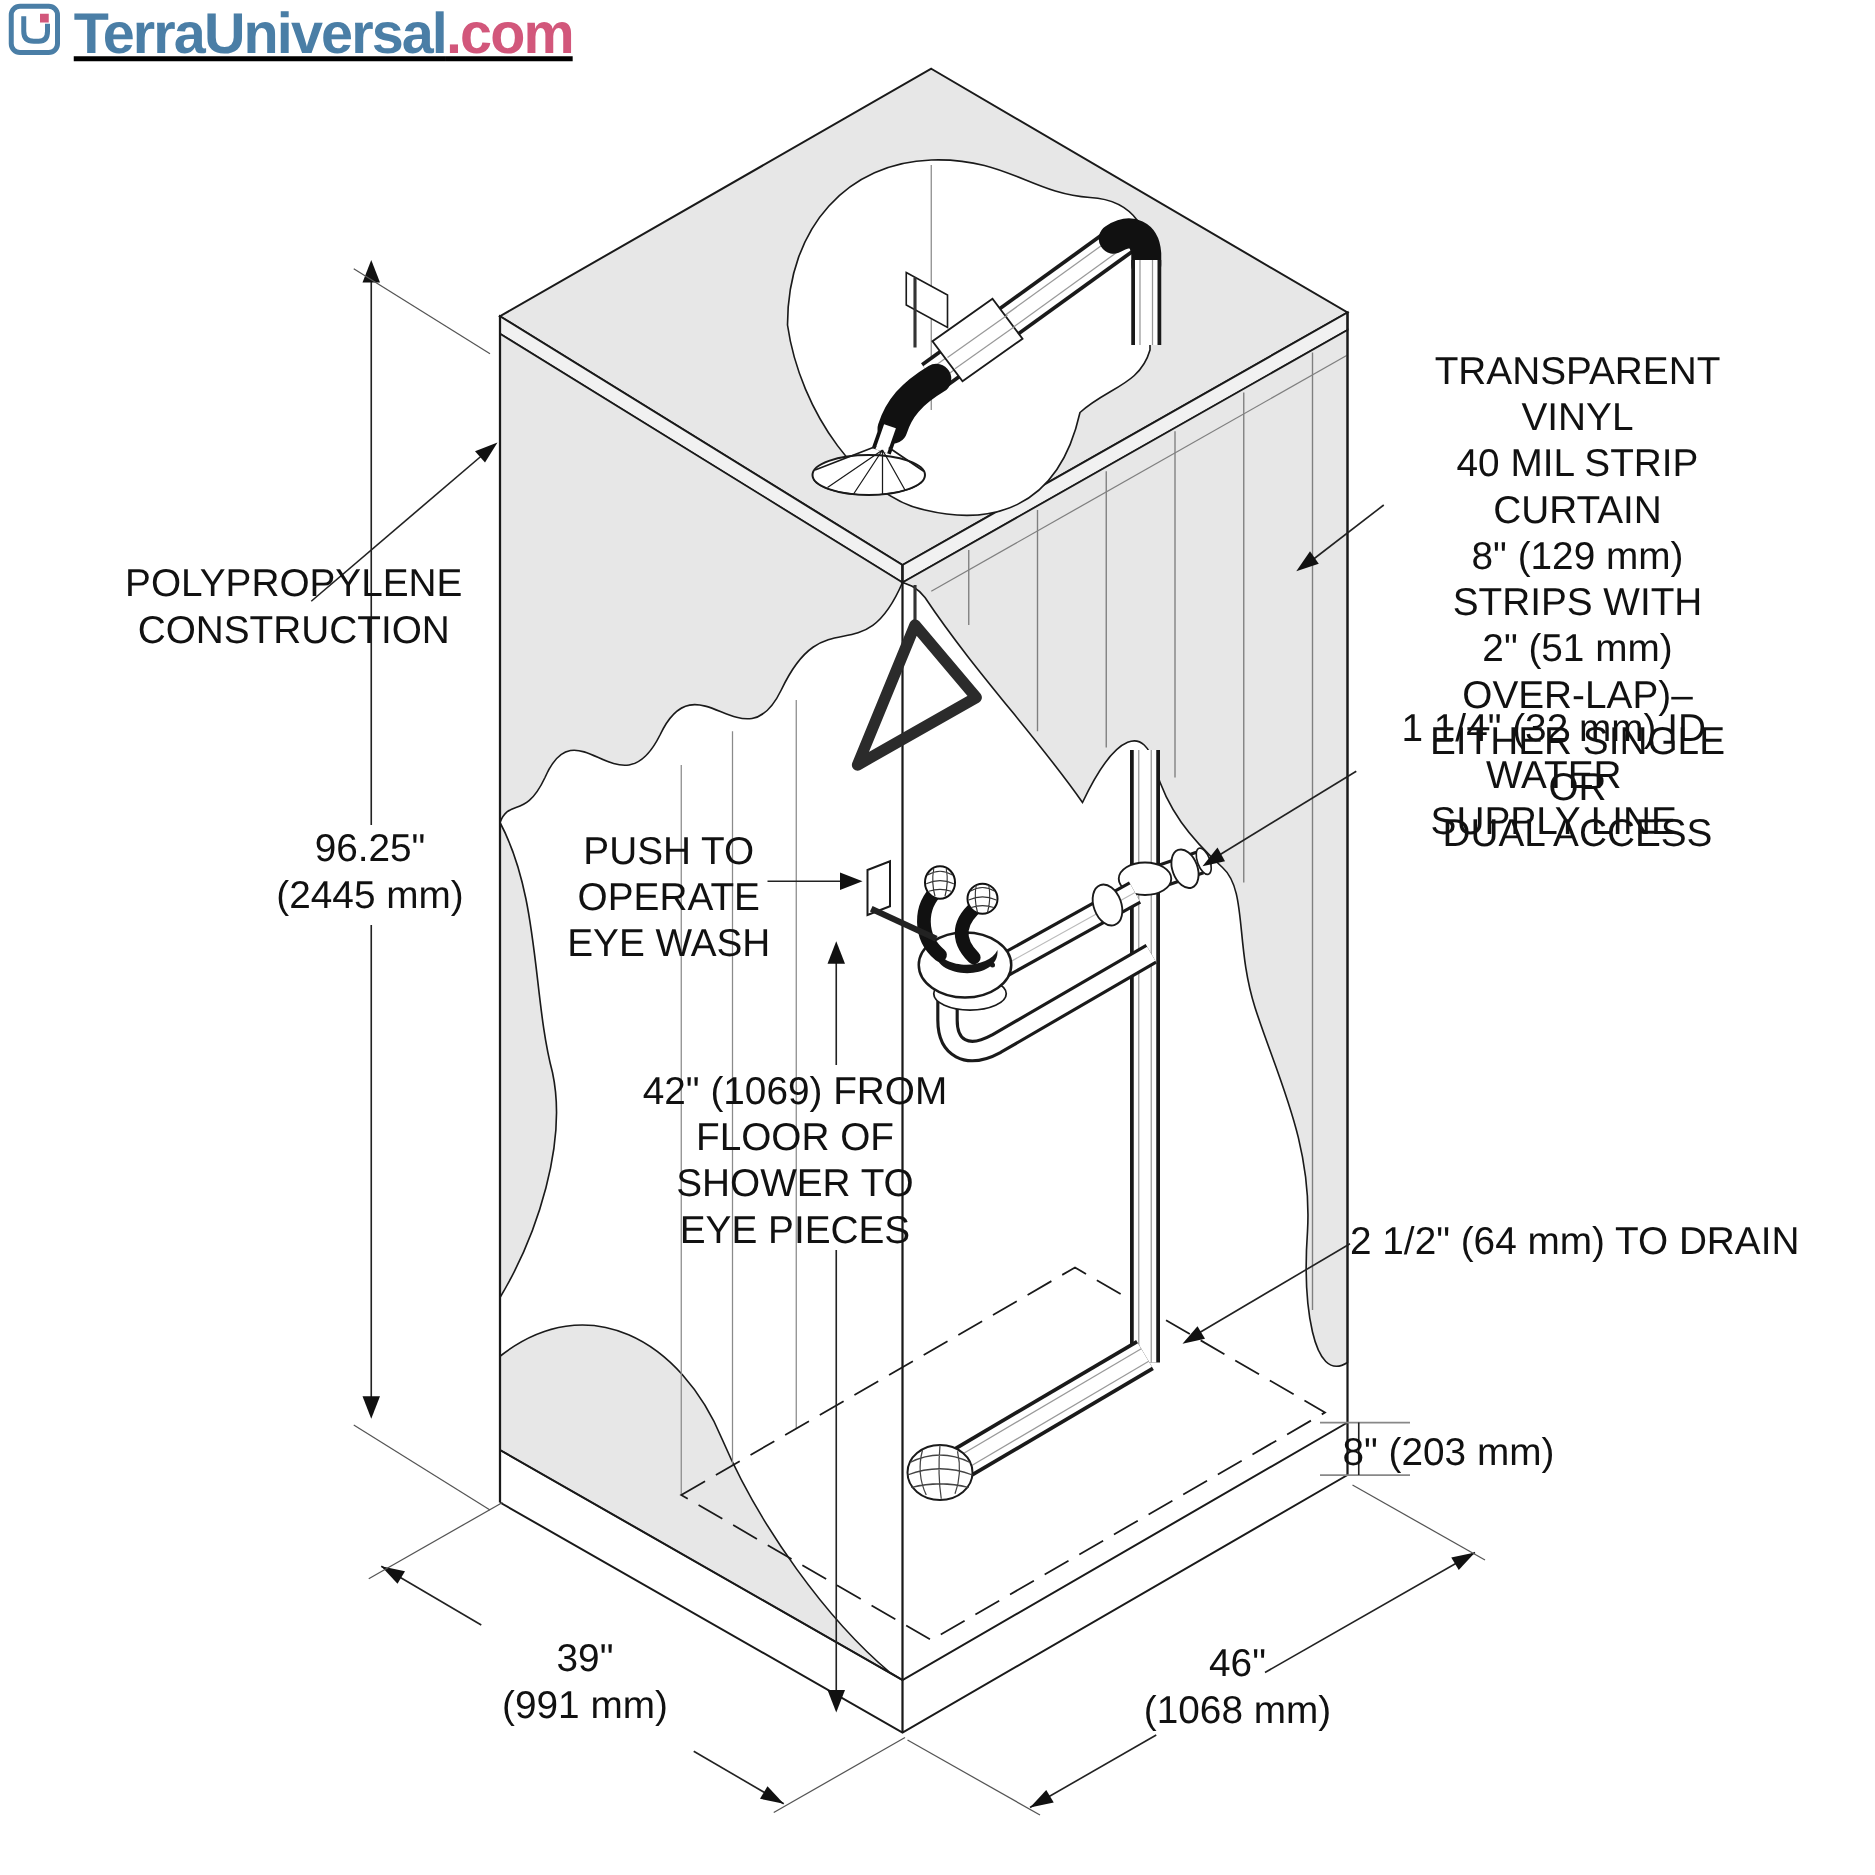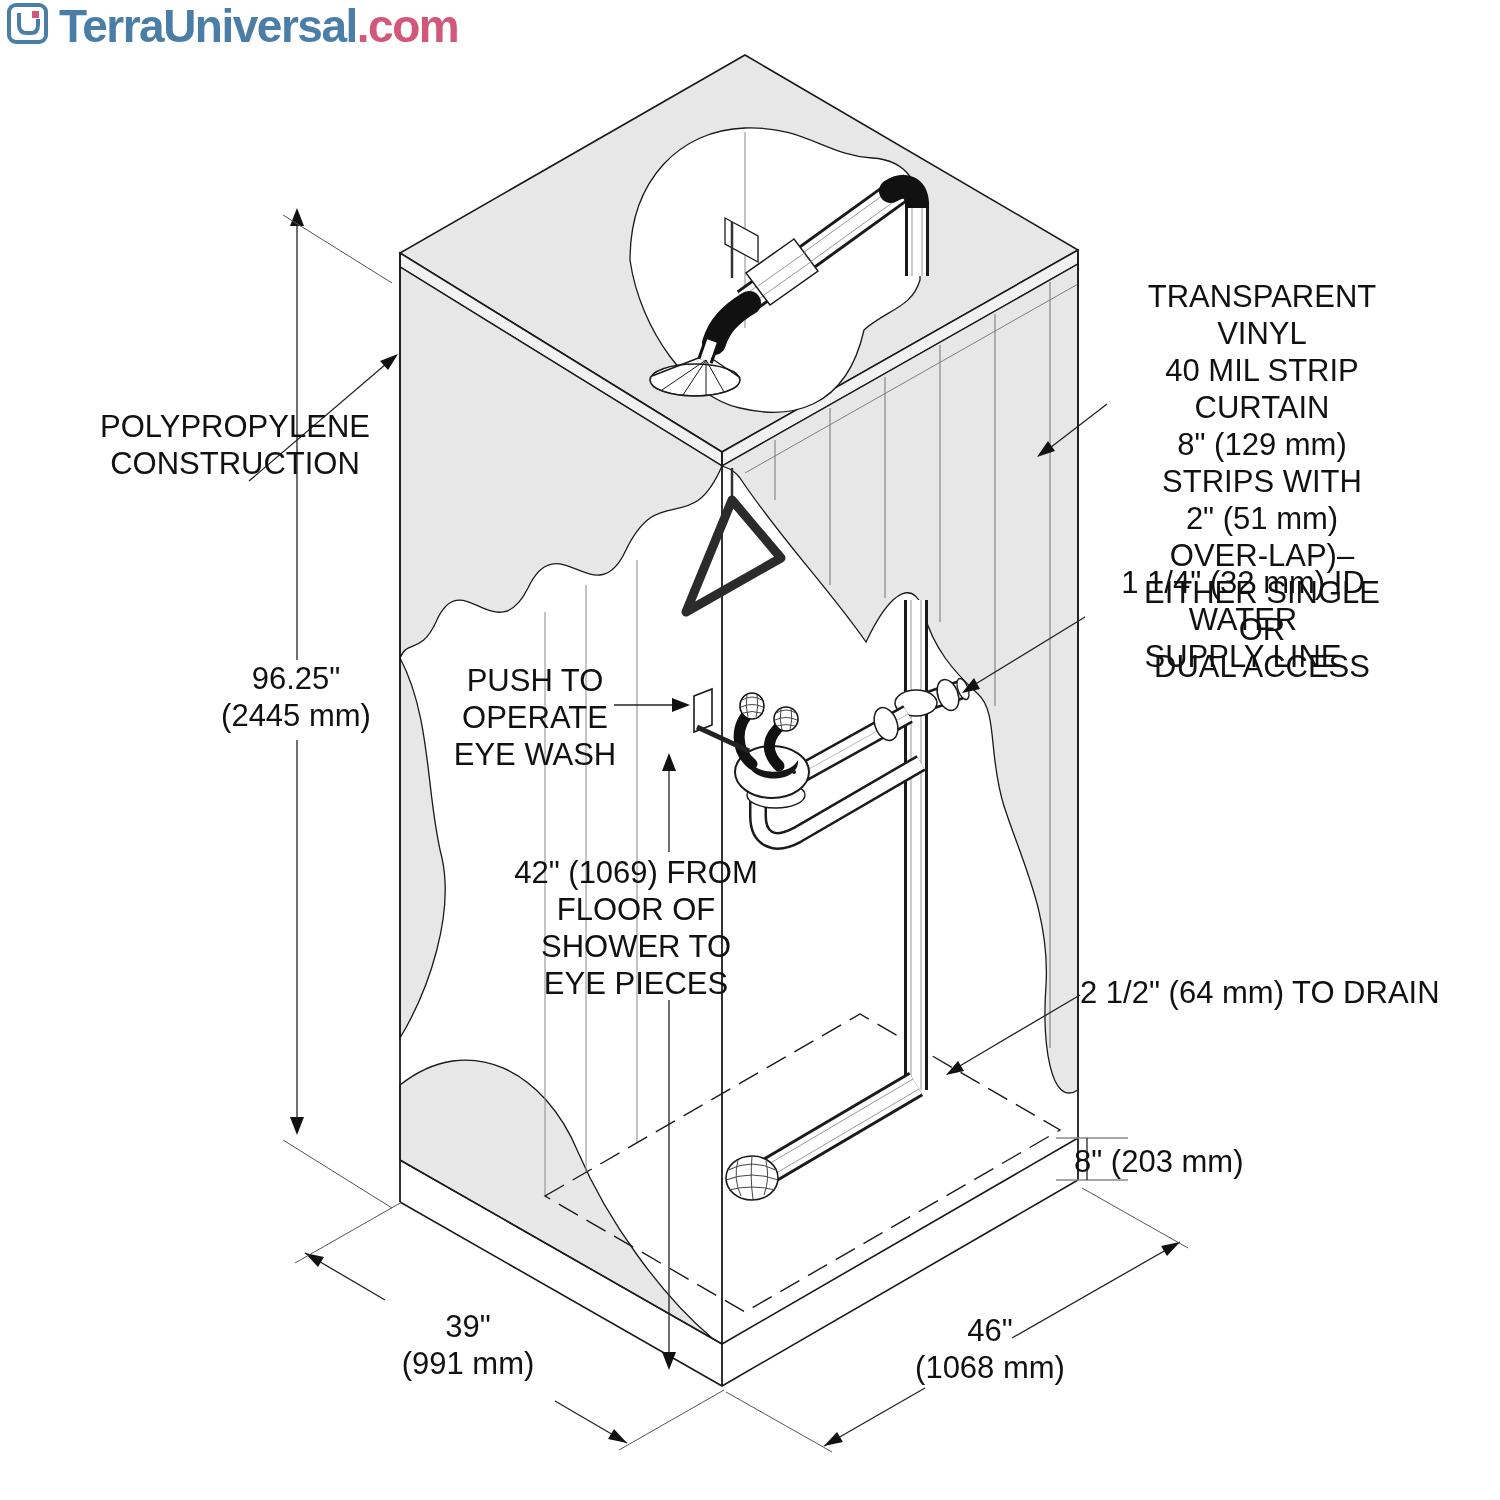--- a/index.html
+++ b/index.html
@@ -3,21 +3,21 @@
 <meta charset="utf-8">
 <style>
   html,body{margin:0;padding:0;background:#ffffff;}
   #stage{position:relative;width:1500px;height:1500px;overflow:hidden;background:#fff;
          font-family:"Liberation Sans",sans-serif;}
   #art{position:absolute;left:0;top:0;}
   .lbl{position:absolute;font-size:31px;line-height:37px;color:#111;
        white-space:pre-line;font-family:"Liberation Sans",sans-serif;}
   .center{text-align:center;transform:translateX(-50%);}
   .logo{position:absolute;left:6px;top:2px;display:flex;align-items:flex-start;gap:9px;}
-  .logo-text{font-size:46px;font-weight:bold;letter-spacing:-1.5px;line-height:48px;}
+  .logo-text{font-size:46px;font-weight:bold;letter-spacing:-1.5px;line-height:48px;text-decoration:underline;}
   .brand{color:#4a7ea6;}
   .suffix{color:#d2577b;}
 </style>
 </head>
 <body>
 
 <div id="stage">
 
   <svg id="art" width="1500" height="1500" viewBox="0 0 1500 1500">
 
@@ -195,21 +195,21 @@
 
   <div class="logo">
     <svg width="44" height="44" viewBox="0 0 44 44">
       <rect x="3" y="3" width="37" height="37" rx="7" fill="none" stroke="#4a7ea6" stroke-width="4"></rect>
       <path d="M13,11 V23 Q13,31 21,31 H25 Q32,31 32,23 V17" fill="none" stroke="#4a7ea6" stroke-width="4"></path>
       <rect x="26" y="9" width="7" height="7" fill="#d2577b"></rect>
     </svg>
     <div class="logo-text"><span class="brand">TerraUniversal</span><span class="suffix">.com</span></div>
   </div>
 
-  <div class="lbl center" style="left:235px;top:408px">POLYPROPYLENE
+  <div class="lbl center" style="left:235px;top:448px">POLYPROPYLENE
 CONSTRUCTION</div>
   <div class="lbl center" style="left:296px;top:660px">96.25"
 (2445 mm)</div>
   <div class="lbl center" style="left:1262px;top:278px">TRANSPARENT VINYL
 40 MIL STRIP CURTAIN
 8" (129 mm) STRIPS WITH
 2" (51 mm) OVER-LAP)–
 EITHER SINGLE OR
 DUAL ACCESS</div>
   <div class="lbl center" style="left:1243px;top:564px">1 1/4" (32 mm) ID WATER

